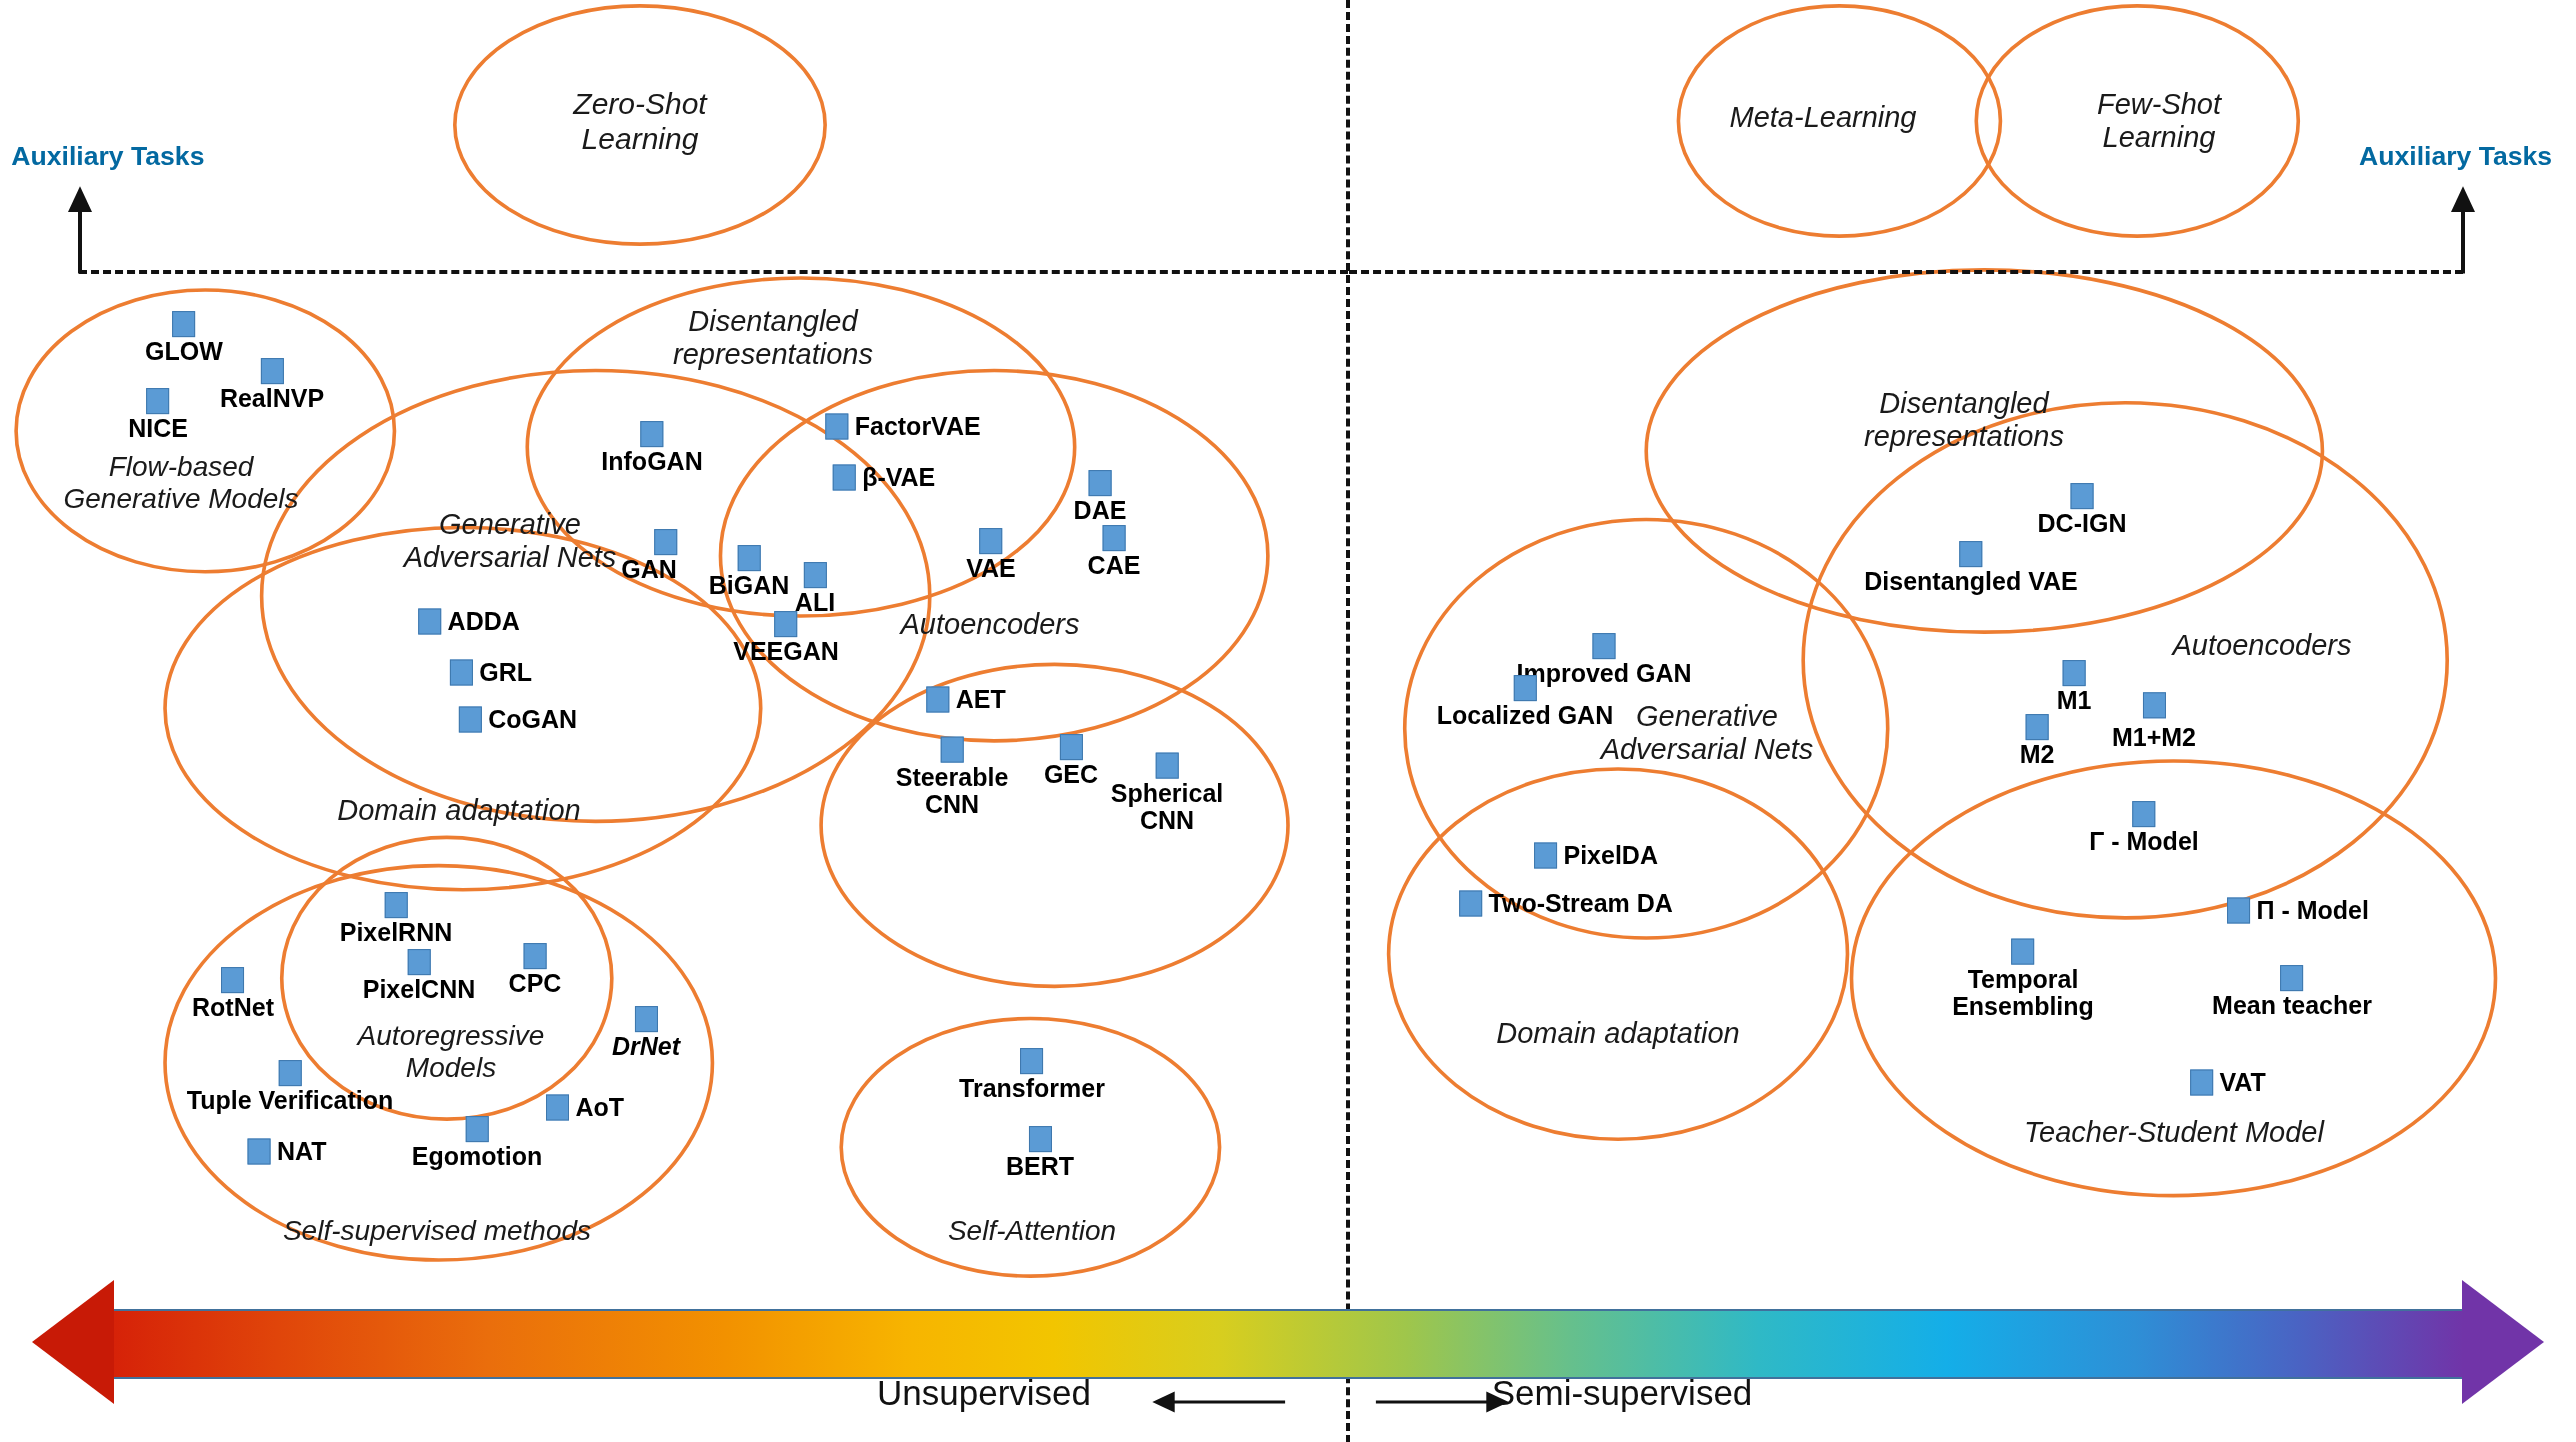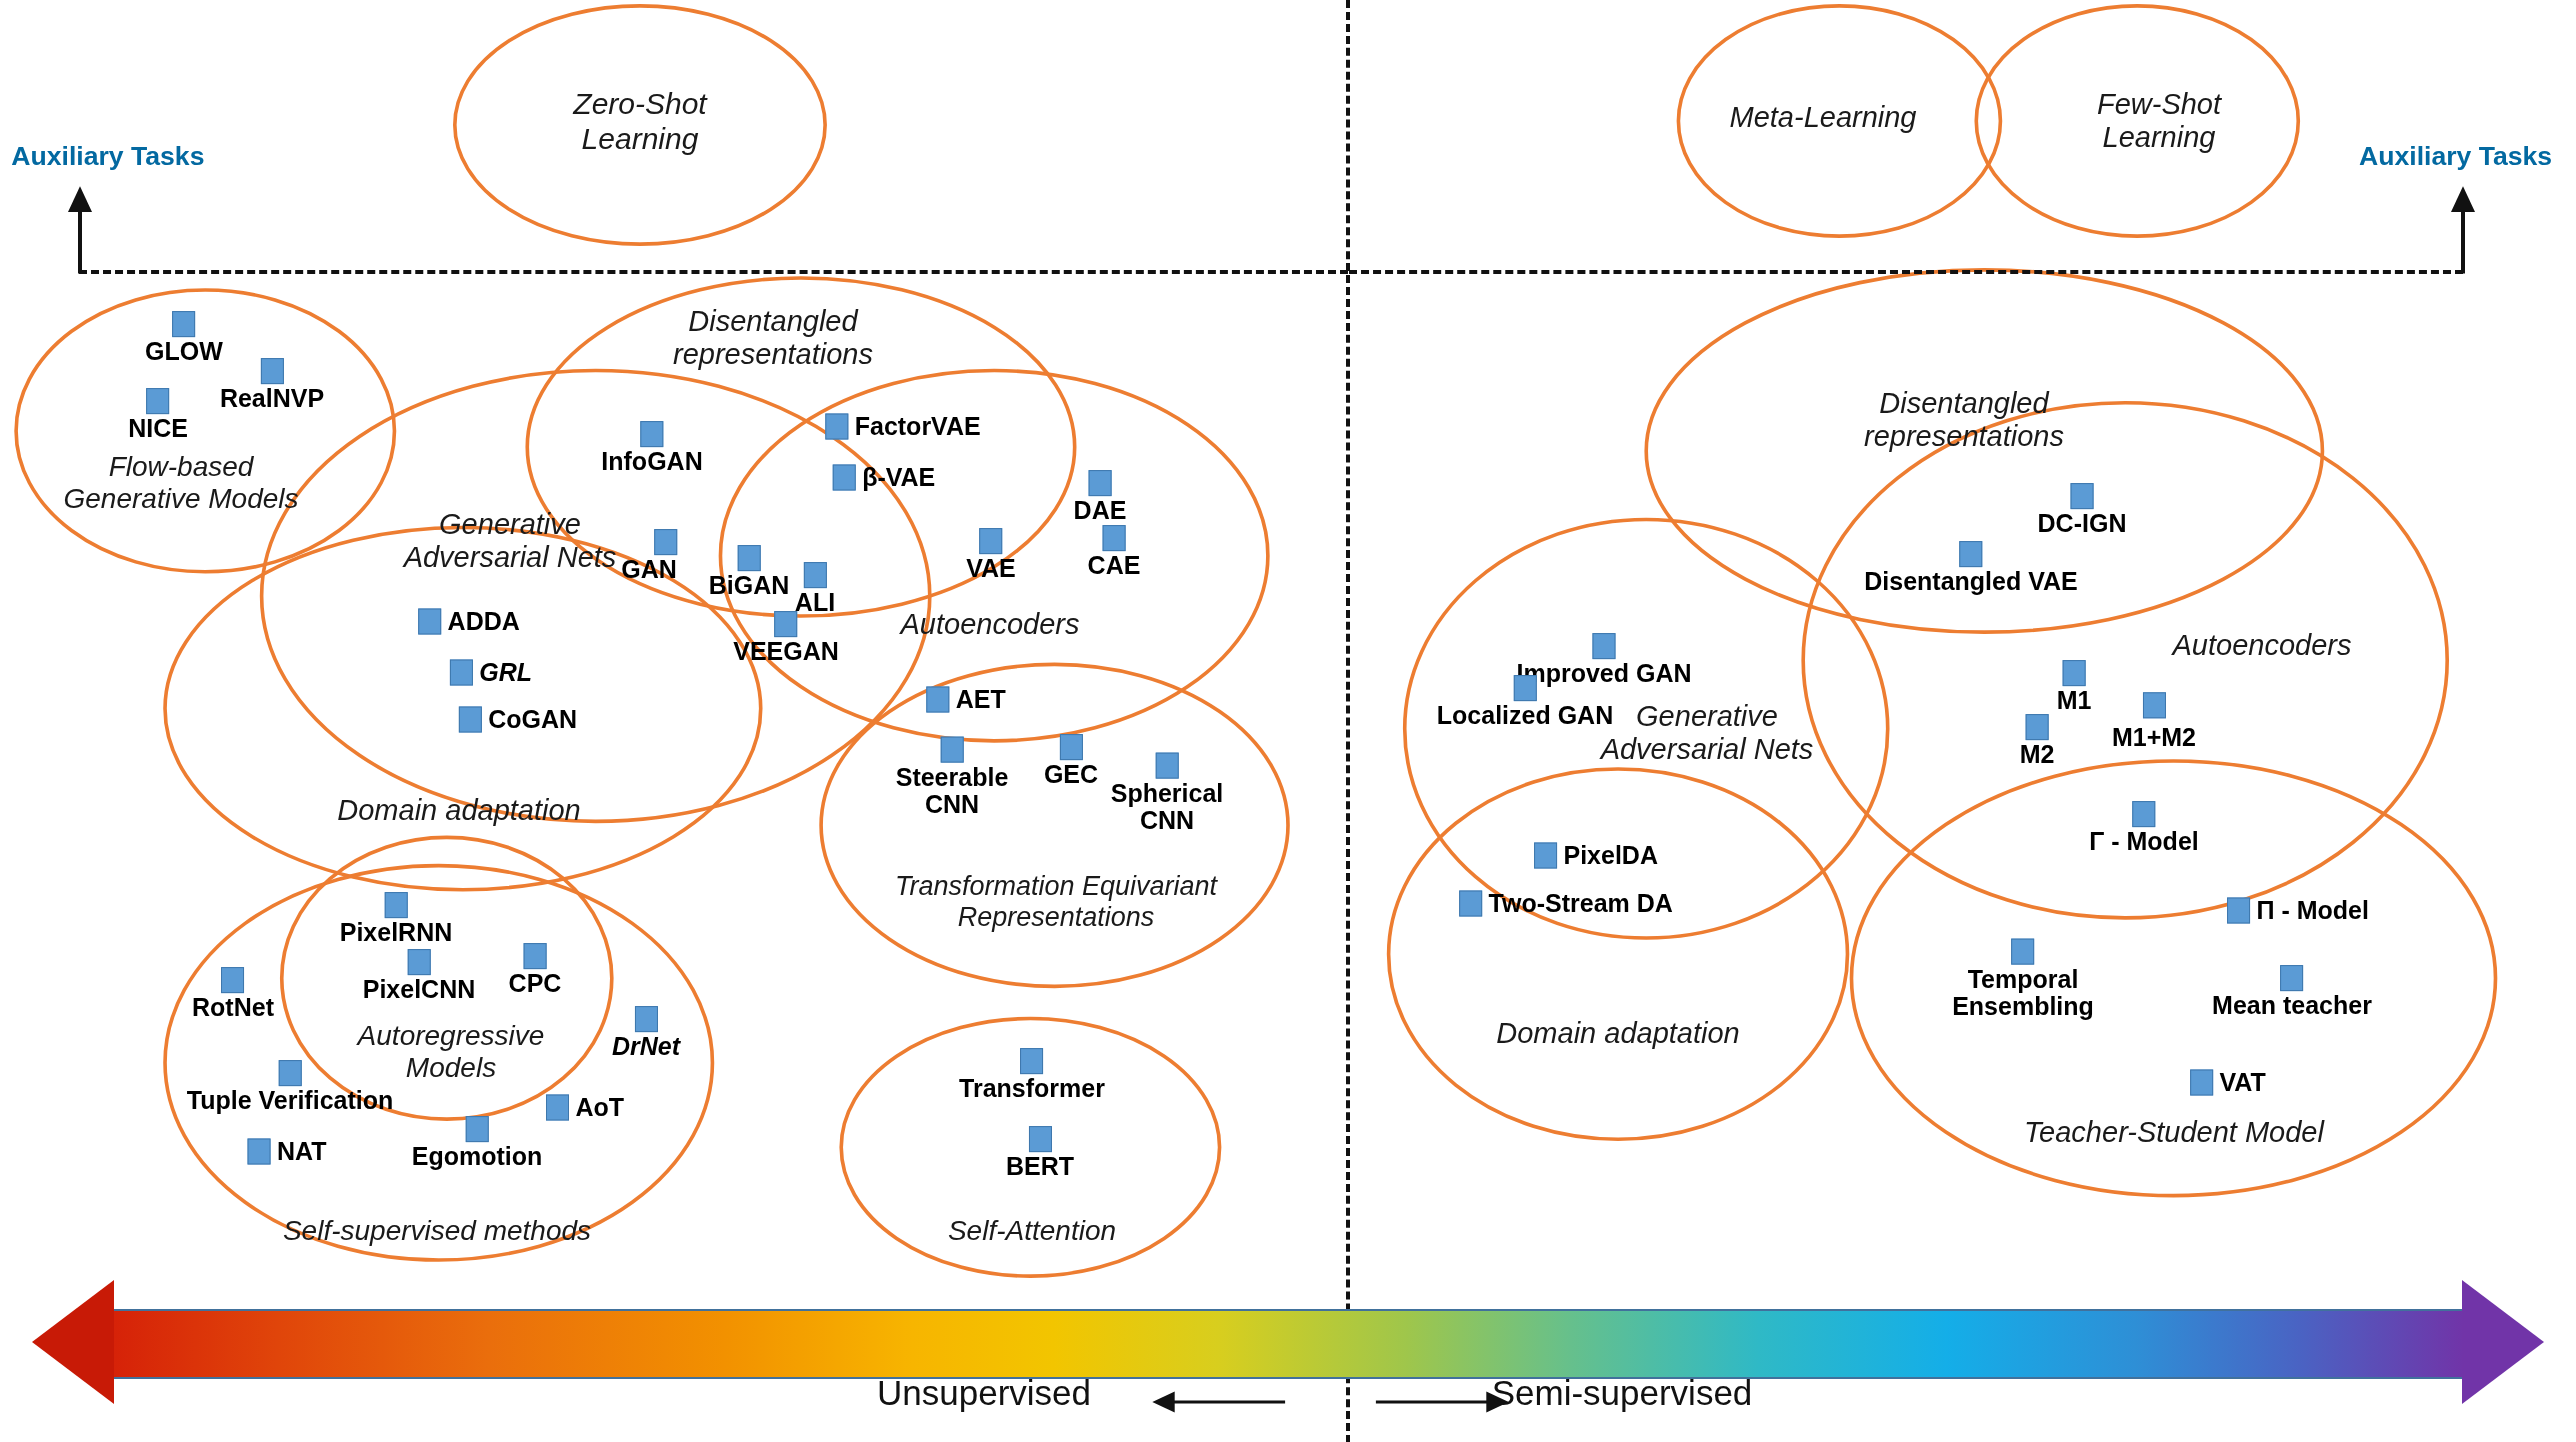--- a/index.html
+++ b/index.html
@@ -82,22 +82,20 @@
   <div class="grouplabel" style="left:640px;top:121px;font-size:30px;">Zero-Shot
 Learning</div>
   <div class="grouplabel" style="left:181px;top:483px;font-size:28px;">Flow-based
 Generative Models</div>
   <div class="grouplabel" style="left:773px;top:338px;font-size:29px;">Disentangled
 representations</div>
   <div class="grouplabel" style="left:510px;top:541px;font-size:29px;">Generative
 Adversarial Nets</div>
   <div class="grouplabel" style="left:990px;top:625px;font-size:29px;">Autoencoders</div>
   <div class="grouplabel" style="left:459px;top:811px;font-size:29px;">Domain adaptation</div>
-  <div class="grouplabel" style="left:1056px;top:902px;font-size:27px;">Transformation Equivariant
-Representations</div>
   <div class="grouplabel" style="left:437px;top:1231px;font-size:28px;">Self-supervised methods</div>
   <div class="grouplabel" style="left:451px;top:1052px;font-size:28px;">Autoregressive
 Models</div>
   <div class="grouplabel" style="left:1032px;top:1231px;font-size:28px;">Self-Attention</div>
 
   <div class="grouplabel" style="left:1823px;top:118px;font-size:29px;">Meta-Learning</div>
   <div class="grouplabel" style="left:2159px;top:121px;font-size:29px;">Few-Shot
 Learning</div>
   <div class="grouplabel" style="left:1964px;top:420px;font-size:29px;">Disentangled
 representations</div>
@@ -159,21 +157,21 @@
       <div class="node below" style="left: 1114px; top: 552px;">
         <div class="marker"></div>
         <div class="nlabel" style="white-space: pre-line;">CAE</div>
       </div>
       <div class="node row" style="left: 469px; top: 621px;">
         <div class="marker"></div>
         <div class="nlabel" style="white-space: pre-line;">ADDA</div>
       </div>
       <div class="node row" style="left: 491px; top: 672px;">
         <div class="marker"></div>
-        <div class="nlabel" style="white-space: pre-line; font-style: italic;">GRL</div>
+        <div class="nlabel" style="white-space: pre-line;">GRL</div>
       </div>
       <div class="node row" style="left: 518px; top: 719px;">
         <div class="marker"></div>
         <div class="nlabel" style="white-space: pre-line;">CoGAN</div>
       </div>
       <div class="node row" style="left: 966px; top: 699px;">
         <div class="marker"></div>
         <div class="nlabel" style="white-space: pre-line;">AET</div>
       </div>
       <div class="node below" style="left: 952px; top: 777px;">

